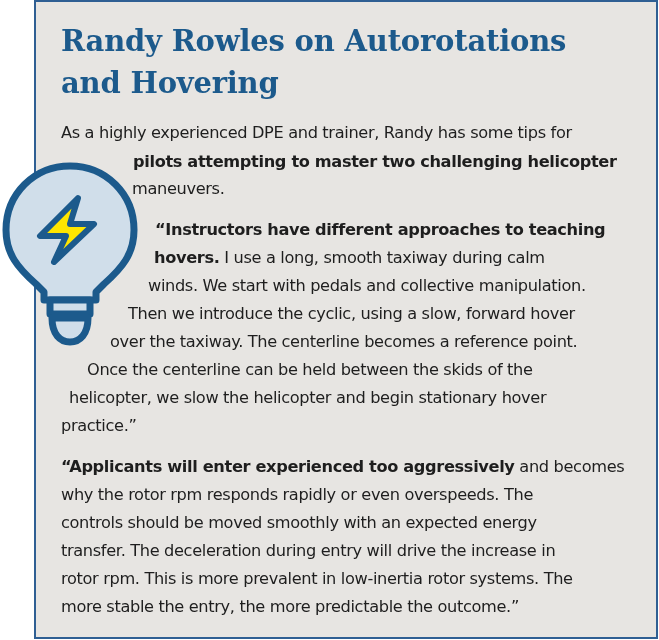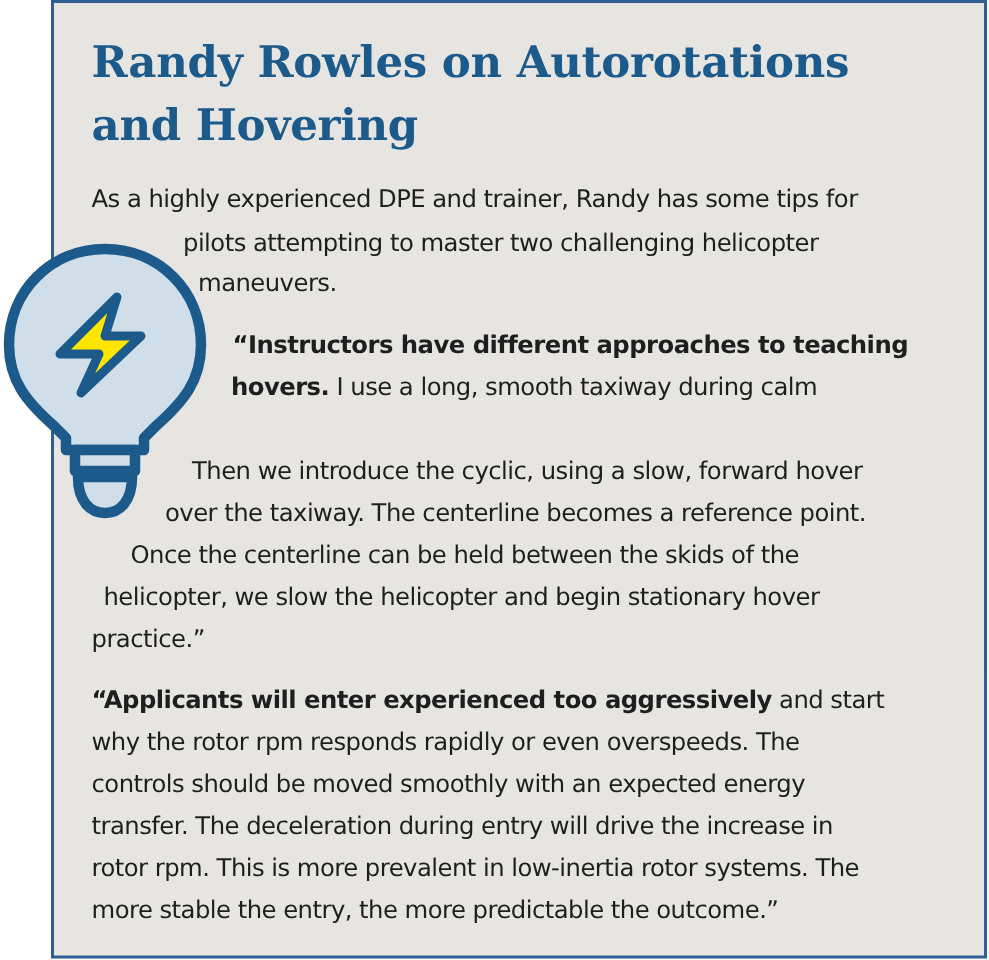--- a/index.html
+++ b/index.html
@@ -63,32 +63,33 @@
 
 <div class="page">
   <div class="box"></div>
 
   <h1 class="title">
     <span>Randy Rowles on Autorotations</span><br>
     <span>and Hovering</span>
   </h1>
 
   <div class="line" style="left:61px; top:123px;">As a highly experienced DPE and trainer, Randy has some tips for</div>
-  <div class="line" style="left:122px; top:152px;">pilots attempting to master two challenging helicopter</div>
+  <div class="line" style="left:133px; top:152px;font-weight:bold;">pilots attempting to master two challenging helicopter</div>
   <div class="line" style="left:155px; top:220px;"><b>“Instructors have different approaches to teaching</b></div>
 
   <div class="line" style="left:132px; top:179px;">maneuvers.</div>
   <div class="line" style="left:154px; top:248px;"><b>hovers.</b><span> I use a long, smooth taxiway during calm</span></div>
+  <div class="line" style="left:148px; top:276px;">winds. We start with pedals and collective manipulation.</div>
   <div class="line" style="left:128px; top:304px;">Then we introduce the cyclic, using a slow, forward hover</div>
   <div class="line" style="left:110px; top:332px;">over the taxiway. The centerline becomes a reference point.</div>
   <div class="line" style="left:87px; top:360px;">Once the centerline can be held between the skids of the</div>
   <div class="line" style="left:69px; top:388px;">helicopter, we slow the helicopter and begin stationary hover</div>
   <div class="line" style="left:61px; top:416px;">practice.”</div>
 
-  <div class="line" style="left:61px; top:457px;"><b>“Applicants will enter experienced too aggressively</b><span> and start</span></div>
+  <div class="line" style="left:61px; top:457px;"><b>“Applicants will enter experienced too aggressively</b><span> and becomes</span></div>
   <div class="line" style="left:61px; top:485px;">why the rotor rpm responds rapidly or even overspeeds. The</div>
   <div class="line" style="left:61px; top:513px;">controls should be moved smoothly with an expected energy</div>
   <div class="line" style="left:61px; top:541px;">transfer. The deceleration during entry will drive the increase in</div>
   <div class="line" style="left:61px; top:597px;">more stable the entry, the more predictable the outcome.”</div>
   <div class="line" style="left:61px; top:569px;">rotor rpm. This is more prevalent in low-inertia rotor systems. The</div>
 
   <svg class="bulb" viewBox="0 0 140 200">
 
     <path d="M70 6
              C 34 6, 6 34, 6 70

